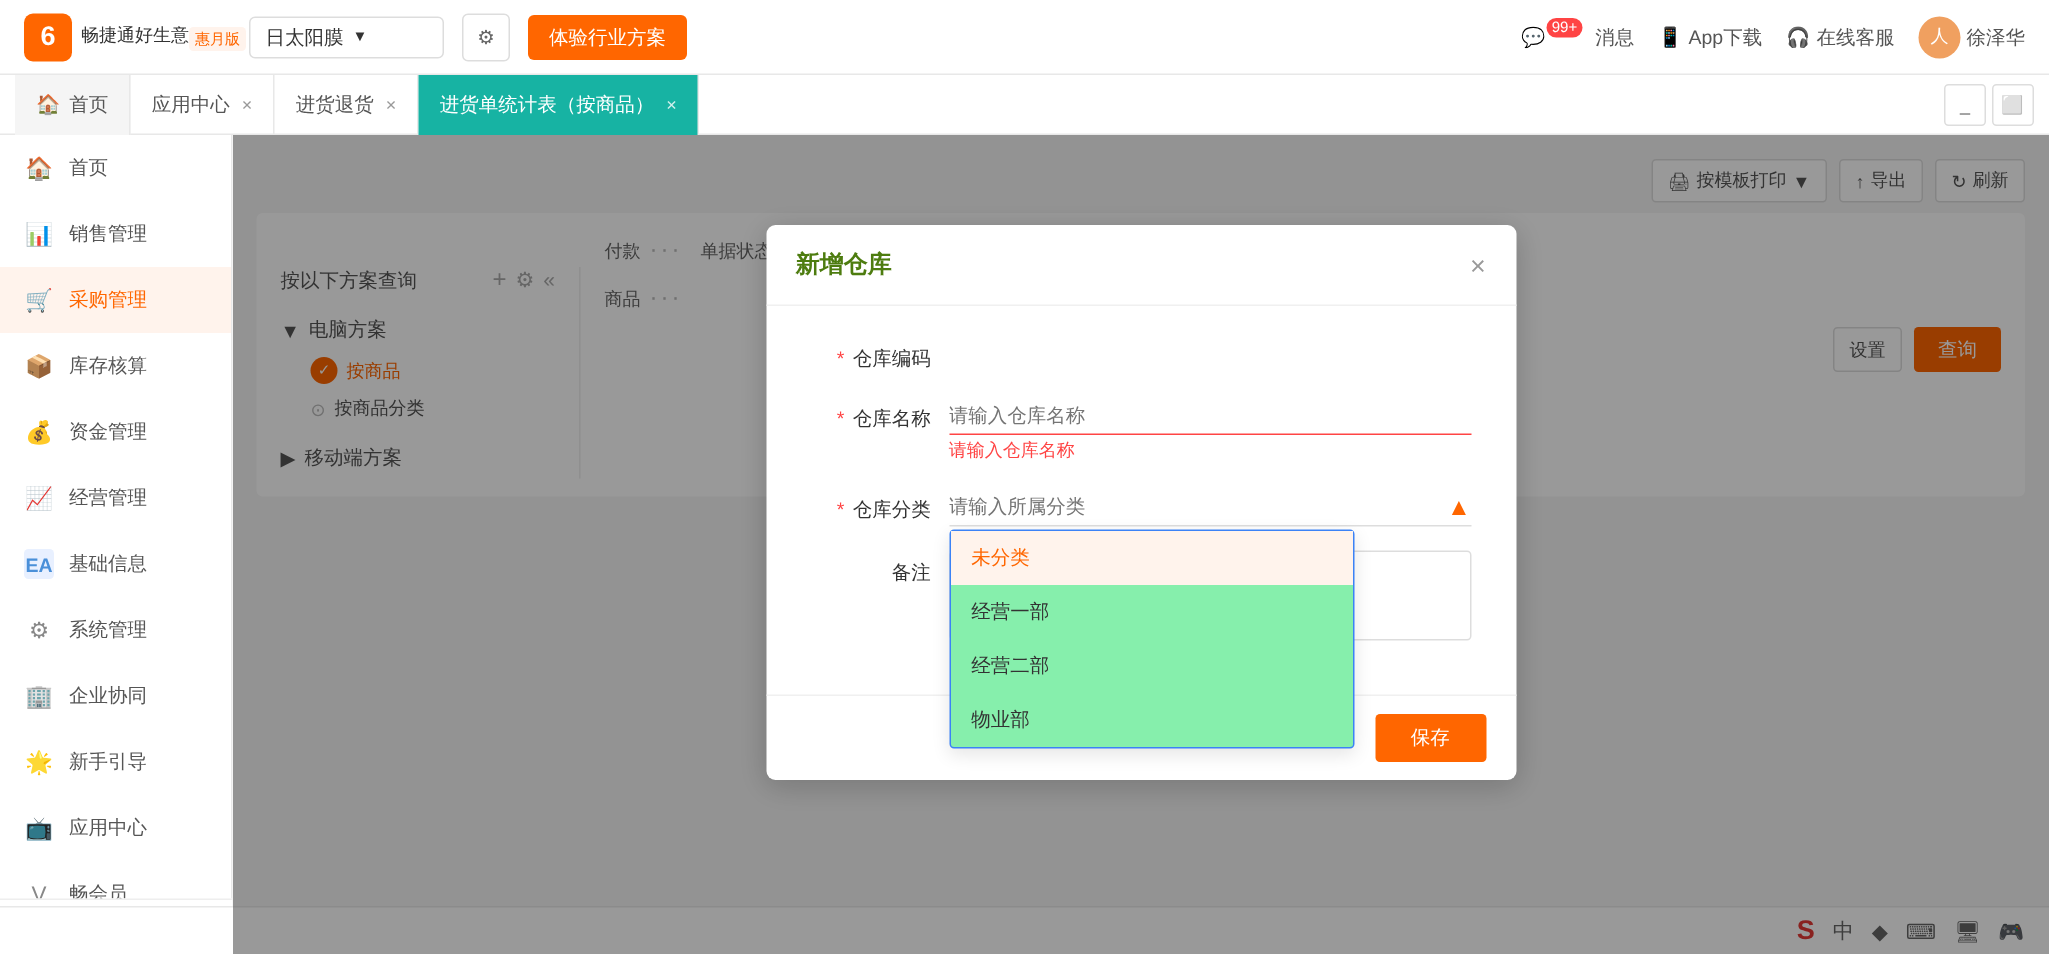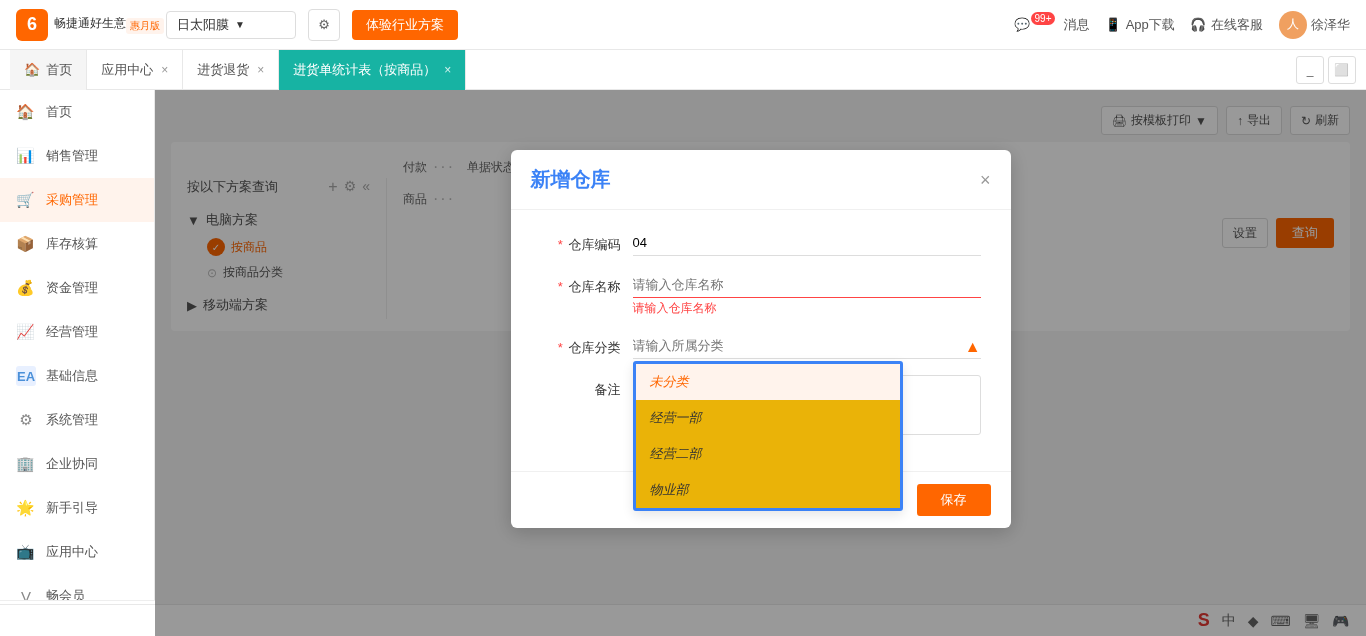--- a/index.html
+++ b/index.html
@@ -322,21 +322,21 @@
       position: relative;
       z-index: 101;
     }
     .modal-header {
       padding: 16px 20px;
       border-bottom: 1px solid #f0f0f0;
       display: flex;
       align-items: center;
       justify-content: space-between;
     }
-    .modal-title { font-size: 20px; font-weight: bold; color: #3b82f6; }
+    .modal-title { font-size: 16px; font-weight: bold; color: #4d7c0f; }
     .modal-close {
       cursor: pointer;
       color: #999;
       font-size: 18px;
       line-height: 1;
     }
     .modal-body {
       padding: 20px 30px;
     }
     .form-row {
@@ -408,27 +408,26 @@
       outline: none;
       height: 60px;
     }
 
     
     .dropdown-list {
       position: absolute;
       left: 0;
       top: 100%;
       width: 270px;
-      background: #eab308;
-      border: 3px solid #3b82f6;
+      background: #86efac;
+      border: 1px solid #3b82f6;
       border-radius: 3px;
       box-shadow: 0 4px 12px rgba(0,0,0,0.1);
       z-index: 200;
       margin-top: 2px;
-      font-style: italic;
     }
     .dropdown-item {
       padding: 9px 14px;
       cursor: pointer;
       font-size: 13px;
       color: #333;
     }
     .dropdown-item.selected { background: #fff3ec; color: #ff6600; }
 
     .modal-footer {
@@ -716,23 +715,20 @@
           <span class="modal-title">新增仓库</span>
           <span class="modal-close">×</span>
         </div>
         <div class="modal-body">
 
           <div class="form-row">
             <span class="form-label">
               <span class="required-star">*</span>
               <span>仓库编码</span>
             </span>
-            <div class="form-field-wrap">
-              <input class="form-control" type="text" value="04" style="">
-            </div>
           </div>
 
           <div class="form-row">
             <span class="form-label">
               <span class="required-star">*</span>
               <span>仓库名称</span>
             </span>
             <div class="form-field-wrap">
               <input class="form-control error" type="text" placeholder="请输入仓库名称" style="">
               <span class="form-error-msg">请输入仓库名称</span>

